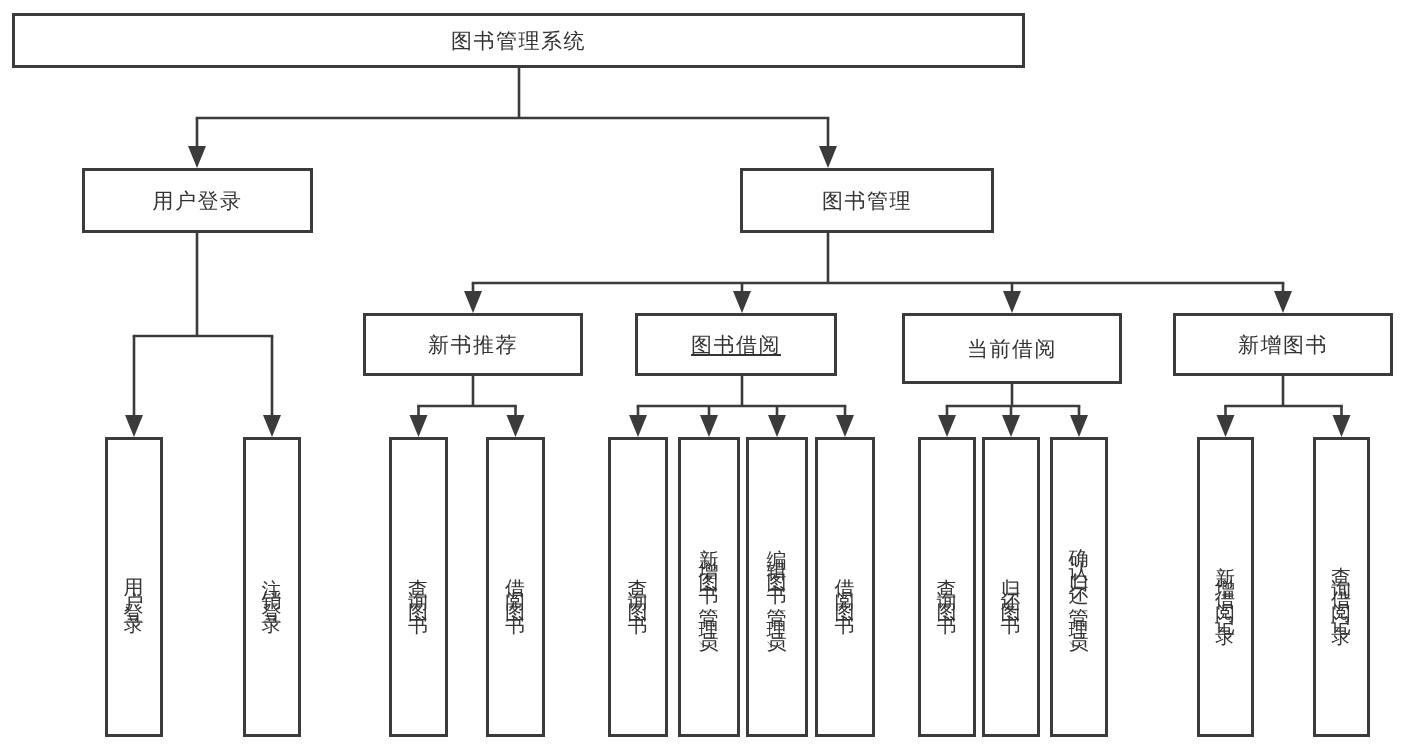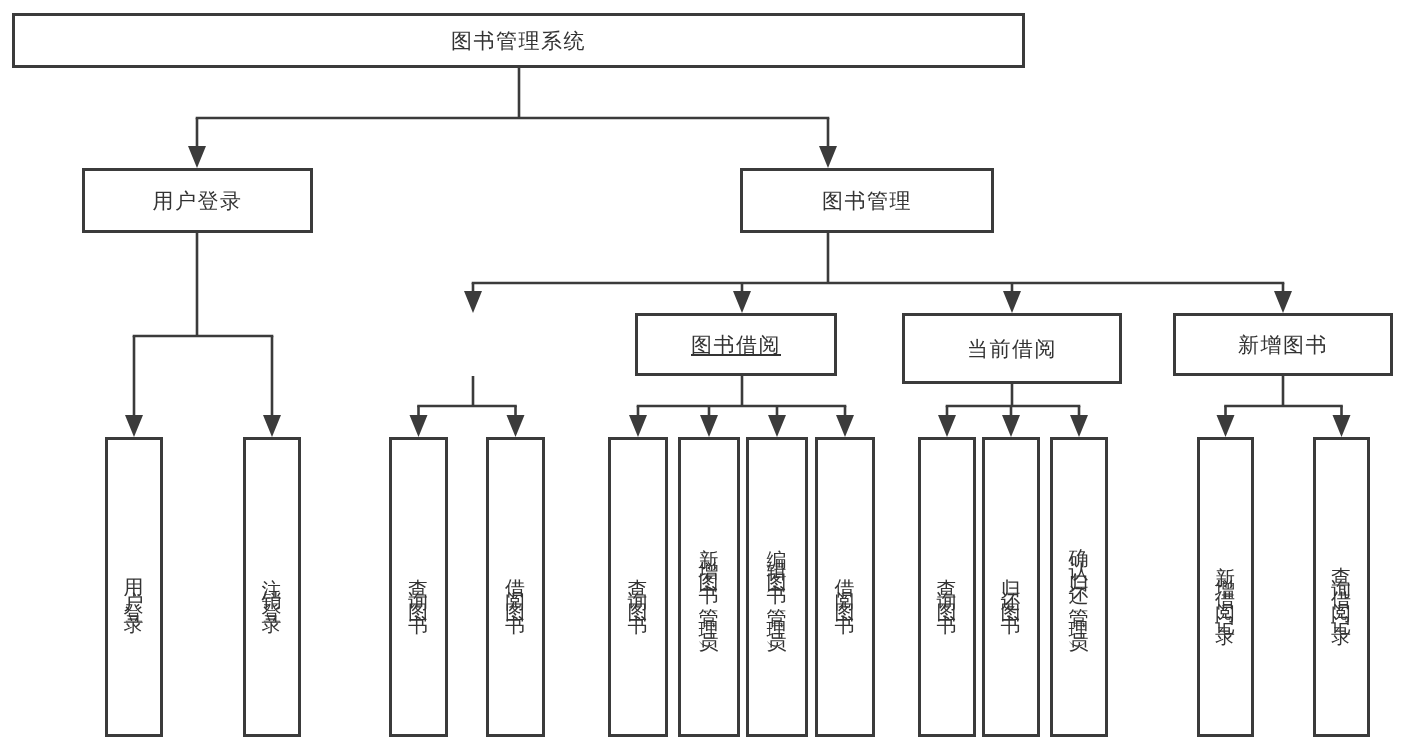--- a/index.html
+++ b/index.html
@@ -144,20 +144,23 @@
     <span class="h-label">图书管理系统</span>
   </div>
 
   <div class="node" style="left:82px; top:168px; width:231px; height:65px;">
     <span class="h-label">用户登录</span>
   </div>
   <div class="node" style="left:712px; top:168px; width:254px; height:65px;margin-left:28px;">
     <span class="h-label">图书管理</span>
   </div>
 
+  <div class="node" style="left:363px; top:313px; width:220px; height:63px;">
+    <span class="h-label">新书推荐</span>
+  </div>
   <div class="node" style="left:635px; top:313px; width:202px; height:63px;text-decoration:underline;">
     <span class="h-label">图书借阅</span>
   </div>
   <div class="node" style="left:902px; top:313px; width:220px; height:71px;">
     <span class="h-label">当前借阅</span>
   </div>
   <div class="node" style="left:1173px; top:313px; width:220px; height:63px;">
     <span class="h-label">新增图书</span>
   </div>
 

